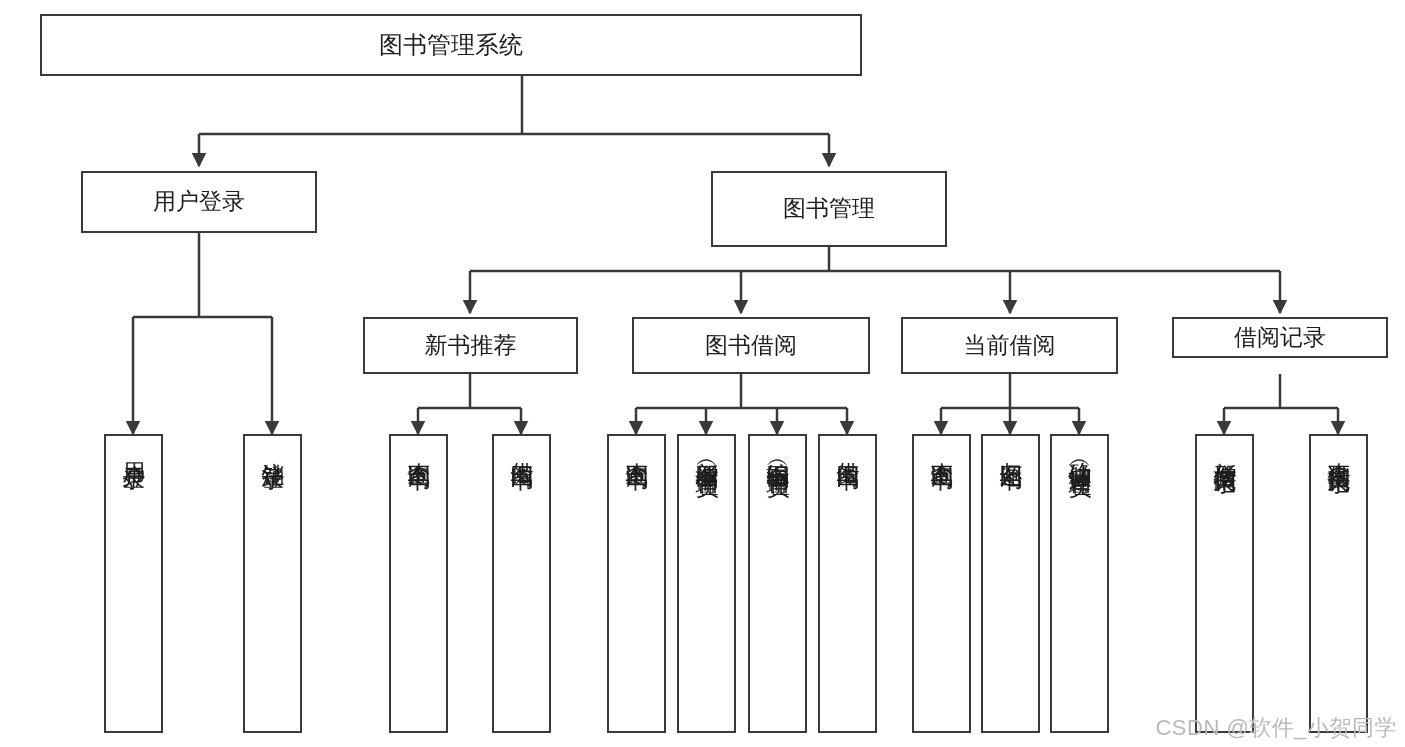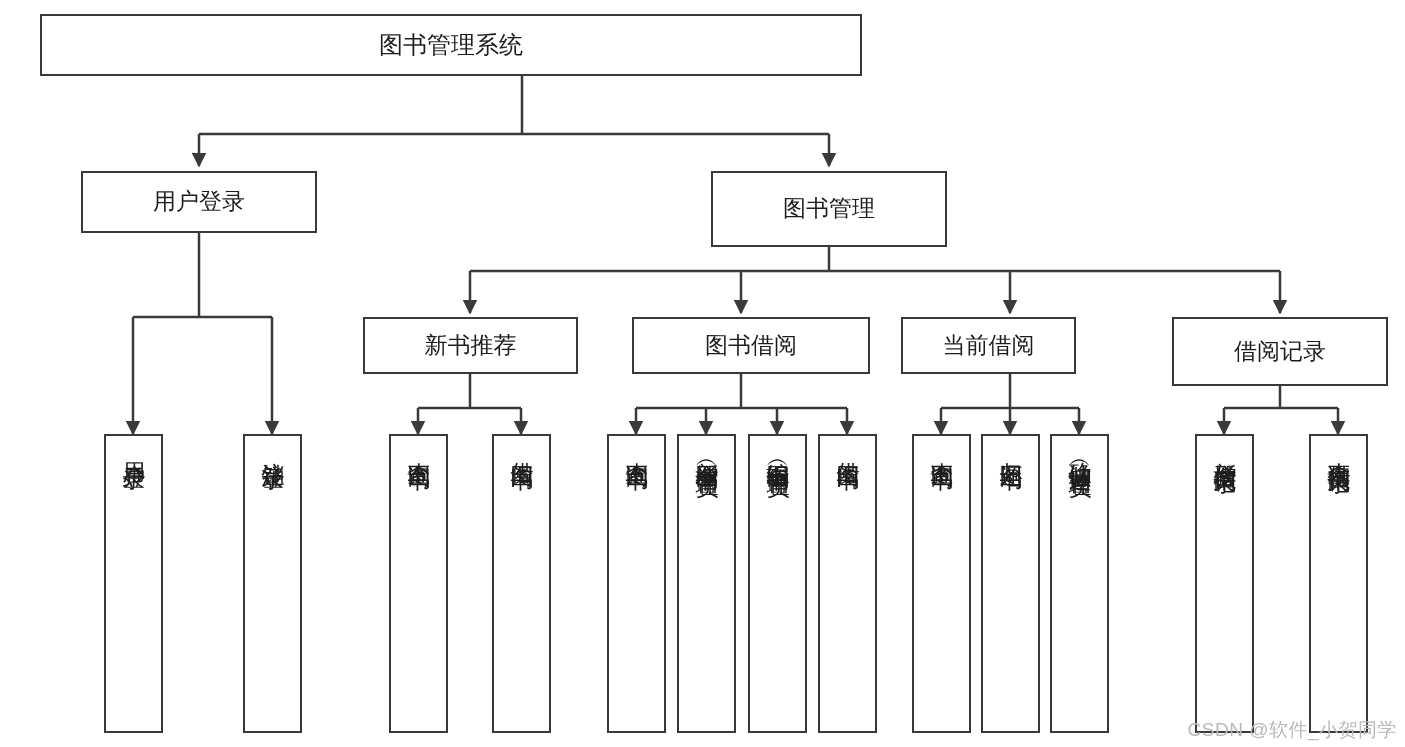--- a/index.html
+++ b/index.html
@@ -26,21 +26,21 @@
     line-height:1.12;
     letter-spacing:2px;
     text-align:center;
     white-space:normal;
     max-height:100%;
   }
   .node-leaf{align-items:flex-start;justify-content:center;padding-top:8px;}
 
   #watermark{
     position:absolute;right:8px;bottom:4px;
-    font-size:19px;color:#b9b9b9;white-space:nowrap;
+    font-size:22px;color:#b9b9b9;white-space:nowrap;
     letter-spacing:.5px;pointer-events:none;
   }
 </style>
 </head>
 <body>
 
 <div id="diagram-root">
 
   <svg class="diagram" viewBox="0 0 1405 747" aria-hidden="true">
     <defs>
@@ -102,24 +102,24 @@
   <div class="node-box" style="left:711px;top:171px;width:236px;height:76px;">
     <span class="node-h">图书管理</span>
   </div>
 
   <div class="node-box" style="left:363px;top:317px;width:215px;height:57px;align-items:center;">
     <span class="node-h">新书推荐</span>
   </div>
   <div class="node-box" style="left:632px;top:317px;width:238px;height:57px;">
     <span class="node-h">图书借阅</span>
   </div>
-  <div class="node-box" style="left:901px;top:317px;width:175px;height:57px;">
+  <div class="node-box" style="left:901px;top:317px;width:217px;height:57px;">
     <span class="node-h">当前借阅</span>
   </div>
-  <div class="node-box" style="left:1172px;top:317px;width:216px;height:69px;">
+  <div class="node-box" style="left:1172px;top:317px;width:216px;height:41px;">
     <span class="node-h">借阅记录</span>
   </div>
 
   <div class="node-box node-leaf" style="left:104px;top:434px;width:59px;height:299px;">
     <span class="node-v">用户登录</span>
   </div>
   <div class="node-box node-leaf" style="left:243px;top:434px;width:59px;height:299px;">
     <span class="node-v">注销登录</span>
   </div>
 

